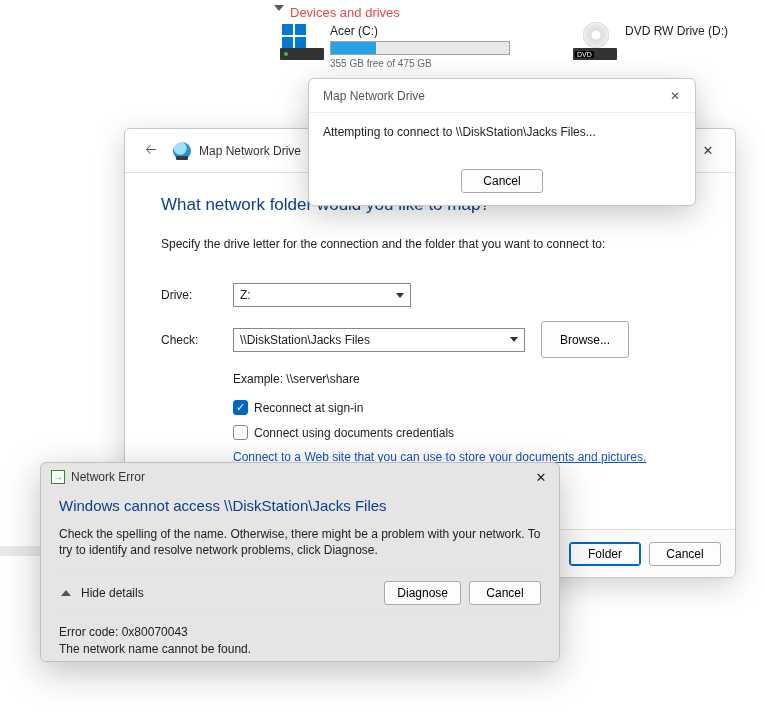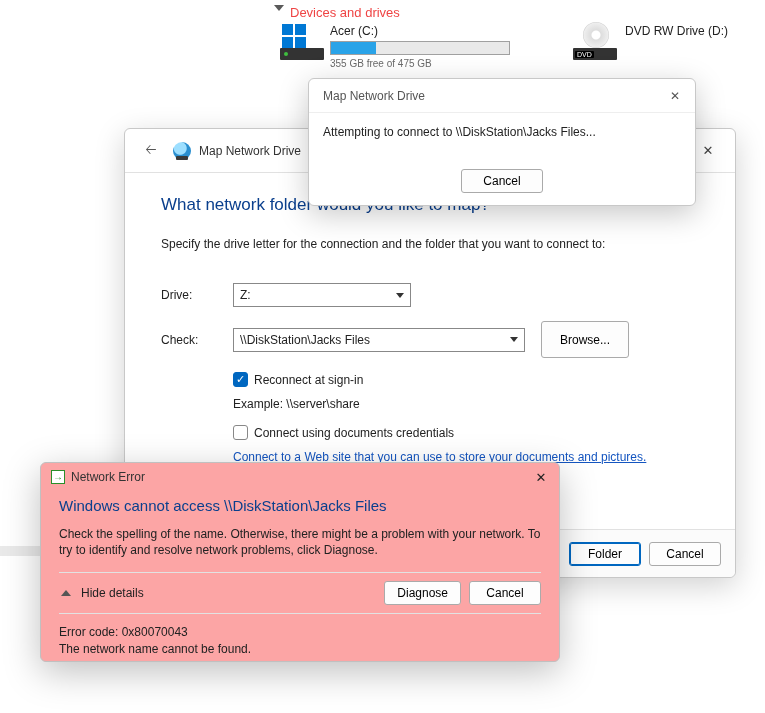--- a/index.html
+++ b/index.html
@@ -142,21 +142,21 @@
     height: 34px; display:flex; align-items:center; padding-left:14px;
     color:#555; font-size:12px; border-bottom:1px solid #eee;
   }
   .cm-close { margin-left:auto; width:40px; height:26px; display:flex;align-items:center;justify-content:center; color:#555; cursor:pointer;}
   .cm-body { padding: 12px 14px 0 14px; font-size:12px; flex:1;}
   .cm-footer{ display:flex; justify-content:center; padding: 0 0 12px 0;}
   
   
   .error-dlg {
     position:absolute; left: 40px; top: 462px; width: 520px; height: 200px;
-    background:#fca5a5; border:1px solid #c0c0c0; border-radius:6px;
+    background:#e5e5e5; border:1px solid #c0c0c0; border-radius:6px;
     box-shadow: 0 10px 36px rgba(0,0,0,0.25);
     z-index: 40;
     display:flex; flex-direction:column;
   }
   .ed-title {
     height: 28px; display:flex;align-items:center; padding-left:10px;
     font-size:12px; color:#333;
   }
   .ed-title-icon{
     width:14px;height:14px;border:1px solid #2a8f2a; display:flex;align-items:center;justify-content:center;
@@ -236,25 +236,25 @@
       </div>
     </div>
     <div class="form-row">
       <span class="form-label">Check:</span>
       <div class="combo wide">
         <span>\\DiskStation\Jacks Files</span>
         <span class="caret"></span>
       </div>
       <button class="browse-btn">Browse...</button>
     </div>
+    <div class="form-indent example">Example: \\server\share</div>
     <div class="form-indent chk-row">
       <span class="chk checked"></span>
       <span>Reconnect at sign-in</span>
     </div>
-    <div class="form-indent example">Example: \\server\share</div>
     <div class="form-indent chk-row">
       <span class="chk"></span>
       <span>Connect using documents credentials</span>
     </div>
     <div class="form-indent" style="margin-top:10px;">
       <span class="weblink">Connect to a Web site that you can use to store your documents and pictures.</span>
     </div>
   </div>
   <div class="wizard-footer">
     <button class="btn primary">Folder</button>

